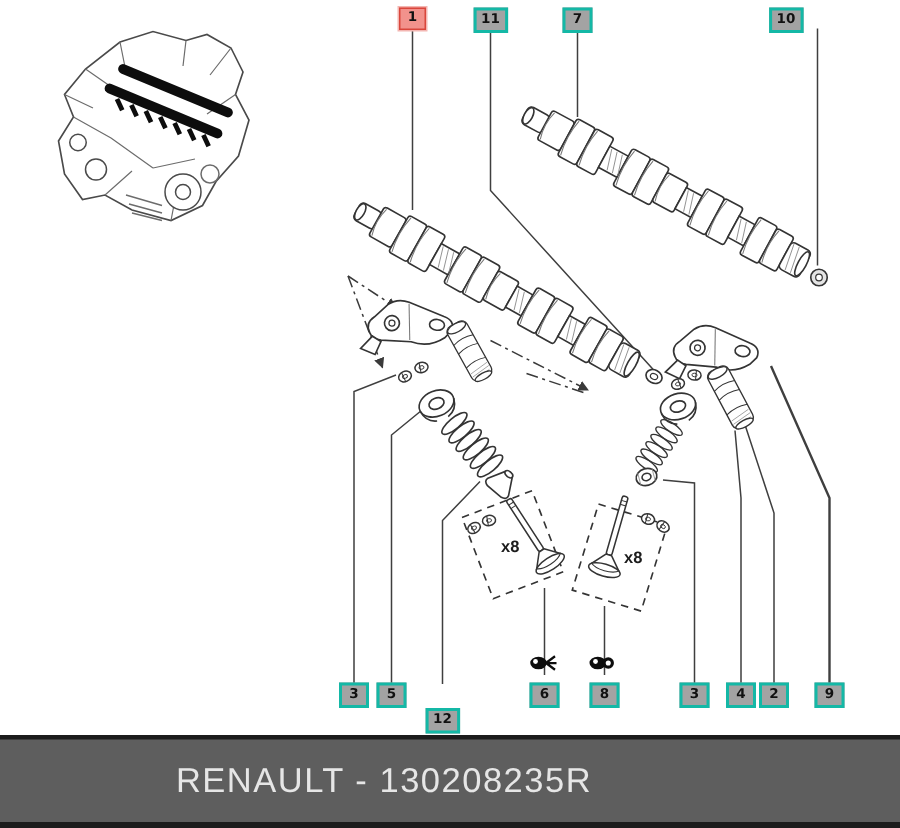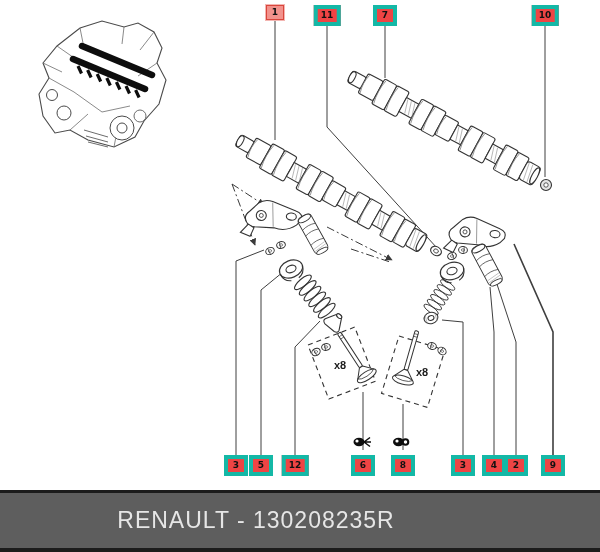--- a/index.html
+++ b/index.html
@@ -1,21 +1,21 @@
 <!DOCTYPE html>
 <html><head>
 <meta charset="utf-8">
 <style>
   html,body{margin:0;padding:0;background:#fff;}
   .stage{position:relative;width:600px;height:552px;background:#ffffff;
          font-family:"Liberation Sans",sans-serif;overflow:hidden;}
   .stage svg.art{position:absolute;left:0;top:0;}
   
   .co{position:absolute;transform:translateX(-50%);min-width:10px;height:11px;
-      padding:1px 3px 1px;background:#ef4444;border:4px solid #14b8a6;
+      padding:1px 3px 1px;background:#a3a3a3;border:2px solid #14b8a6;
       font:bold 9px/11px "DejaVu Sans",sans-serif;color:#111;text-align:center;
       z-index:3;cursor:pointer;}
   .co.hl{background:#f2928c;border:1px solid #d9463c;box-shadow:0 0 0 1px #f3b6b2;}
   
   .qty{position:absolute;font:bold 11px "Liberation Sans",sans-serif;color:#1c1c1c;z-index:2;}
   
   .mini-icon{position:absolute;z-index:2;}
   
   .footer{position:absolute;left:0;top:490px;width:600px;height:62px;
           box-sizing:border-box;background:#5e5e5e;
@@ -197,25 +197,25 @@
     <use href="#collet" transform="translate(432,346) rotate(15)"></use>
     <use href="#collet" transform="translate(442,351) rotate(35)"></use>
 
     <use href="#valve" transform="translate(339,333) rotate(57) scale(0.92)"></use>
     <use href="#valve" transform="translate(417,331) rotate(106) scale(0.92)"></use>
   </svg>
 
   <div class="co hl" style="left:275px;top:5px;">1</div>
   <div class="co" style="left:327px;top:5px;">11</div>
   <div class="co" style="left:385px;top:5px;">7</div>
-  <div class="co" style="left:545px;top:5px;text-align:right;">10</div>
+  <div class="co" style="left:524px;top:5px;text-align:right;">10</div>
 
   <div class="co" style="left:236px;top:455px;">3</div>
   <div class="co" style="left:261px;top:455px;">5</div>
-  <div class="co" style="left:295px;top:455px;">12</div>
+  <div class="co" style="left:295px;top:472px;">12</div>
   <div class="co" style="left:363px;top:455px;">6</div>
   <div class="co" style="left:403px;top:455px;">8</div>
   <div class="co" style="left:463px;top:455px;">3</div>
   <div class="co" style="left:494px;top:455px;">4</div>
   <div class="co" style="left:516px;top:455px;">2</div>
   <div class="co" style="left:553px;top:455px;">9</div>
 
   <span class="qty" style="left:334px;top:359px;">x8</span>
   <span class="qty" style="left:416px;top:366px;">x8</span>
 

